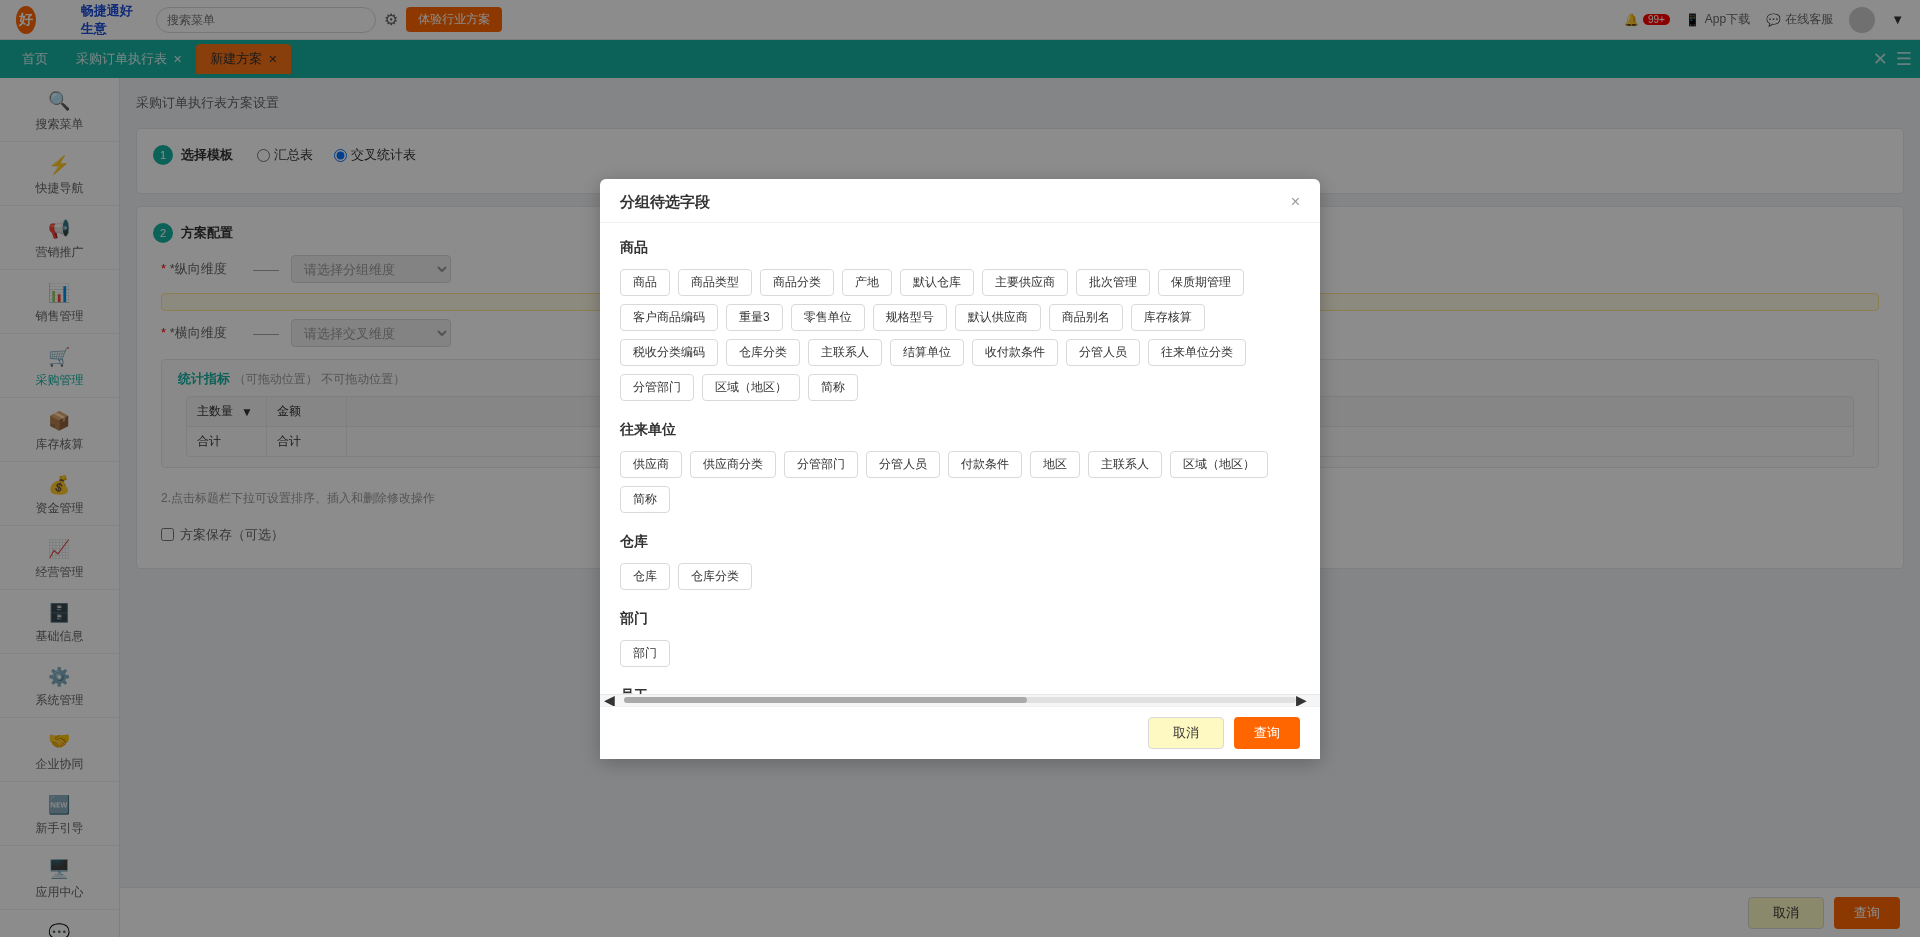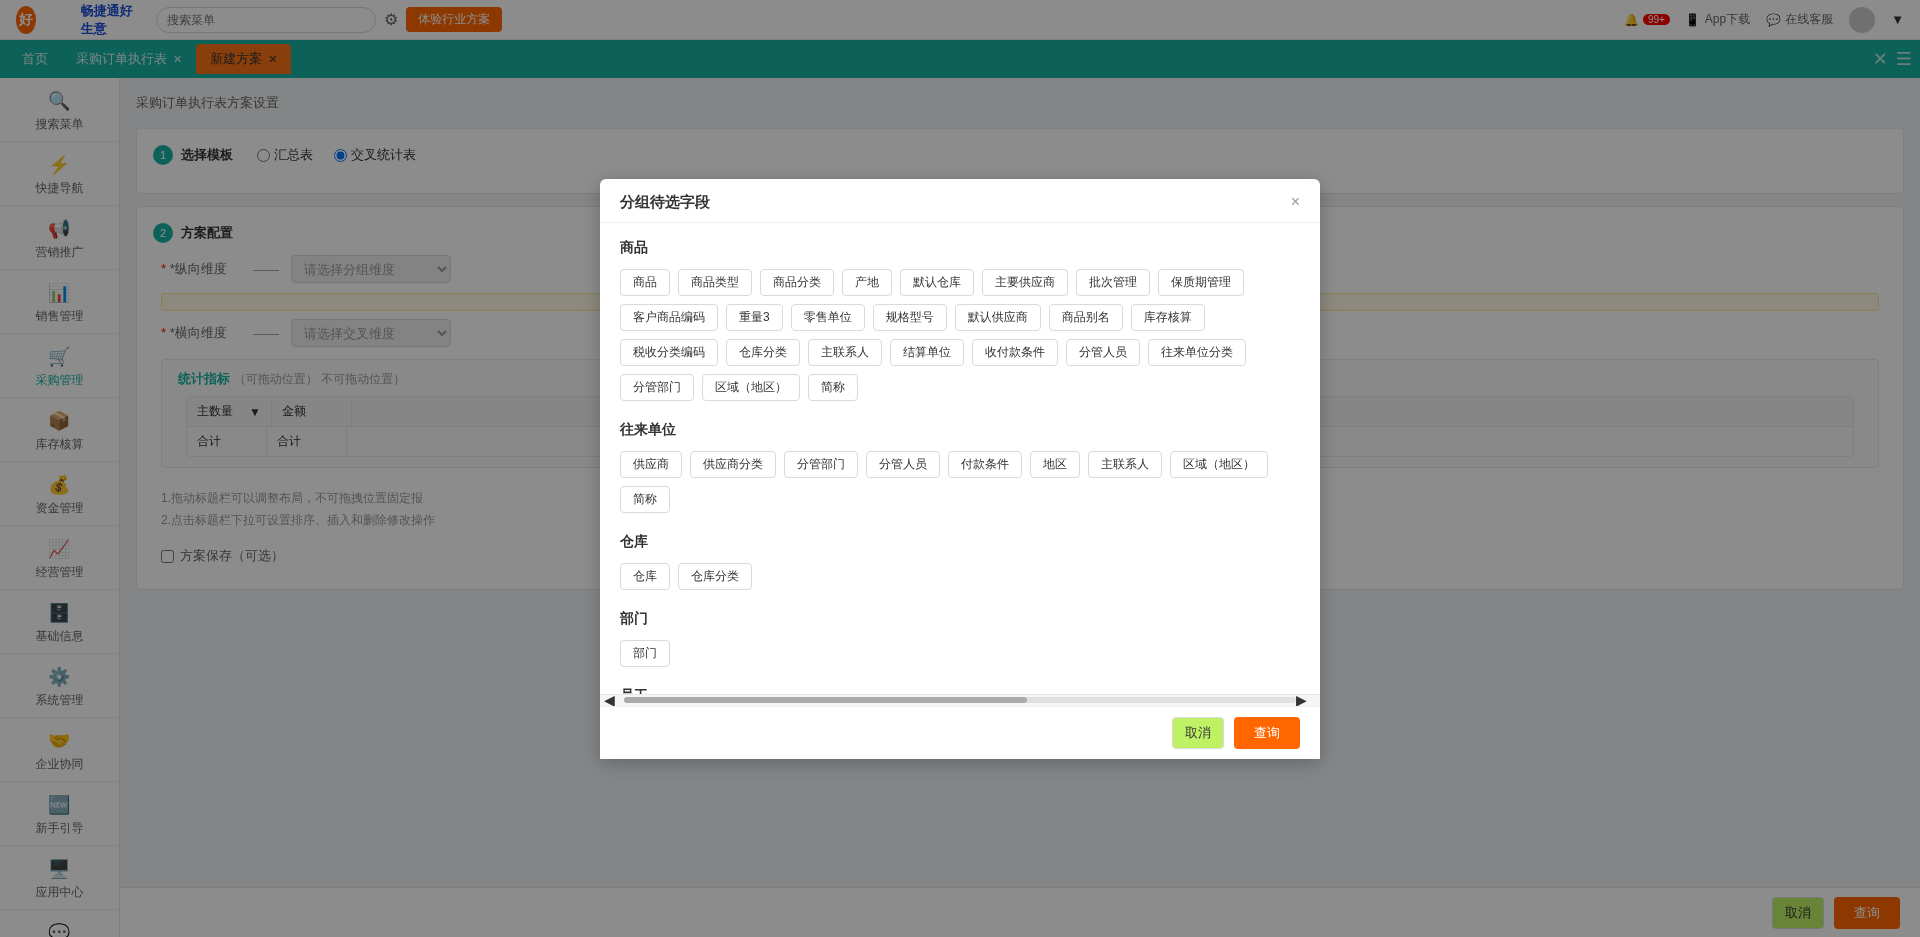--- a/index.html
+++ b/index.html
@@ -289,24 +289,24 @@
     .scrollbar-track {
       flex: 1;
       height: 6px;
       background: #e0e0e0;
       border-radius: 3px;
       position: relative;
     }
 
     
     .btn-cancel {
-      padding: 6px 12px;
+      padding: 6px 24px;
       border: 1px solid #d9d9d9;
       border-radius: 4px;
-      background: #bef264;
+      background: #fef9c3;
       cursor: pointer;
       font-size: 13px;
       color: #333;
     }
     .btn-confirm {
       padding: 6px 20px;
       border: none;
       border-radius: 4px;
       background: #ff6600;
       color: #fff;
@@ -503,37 +503,36 @@
     </div>
 
     <div class="indicator-section">
       <div class="indicator-title">
         <span>统计指标</span>
         <span style="font-weight:normal; color:#999; font-size:12px;">（可拖动位置）</span>
         <span style="font-weight:normal; color:#999; font-size:12px;">不可拖动位置）</span>
       </div>
       <div class="table-section">
         <div class="table-header-row">
-          <div class="table-cell" style="min-width:80px; display:flex; align-items:center; gap:16px;">
+          <div class="table-cell" style="min-width:80px; display:flex; align-items:center; gap:8px;">
             <span>主数量</span>
             <span style="cursor:pointer;">▼</span>
           </div>
           <div class="table-cell" style="min-width:80px;">
             <span>金额</span>
           </div>
         </div>
         <div class="table-data-row">
           <div class="table-cell" style="min-width:80px;">合计</div>
           <div class="table-cell" style="min-width:80px;">合计</div>
         </div>
       </div>
     </div>
 
     <div class="notice-text">
-      <div>1.拖动标题栏可以调整布局，不可拖拽位置固定报</div>
       <div>2.点击标题栏下拉可设置排序、插入和删除修改操作</div>
     </div>
 
     <div style="padding: 8px 8px;">
       <label class="checkbox-label">
         <input type="checkbox" style="">
         <span>方案保存（可选）</span>
       </label>
     </div>
   </div>

